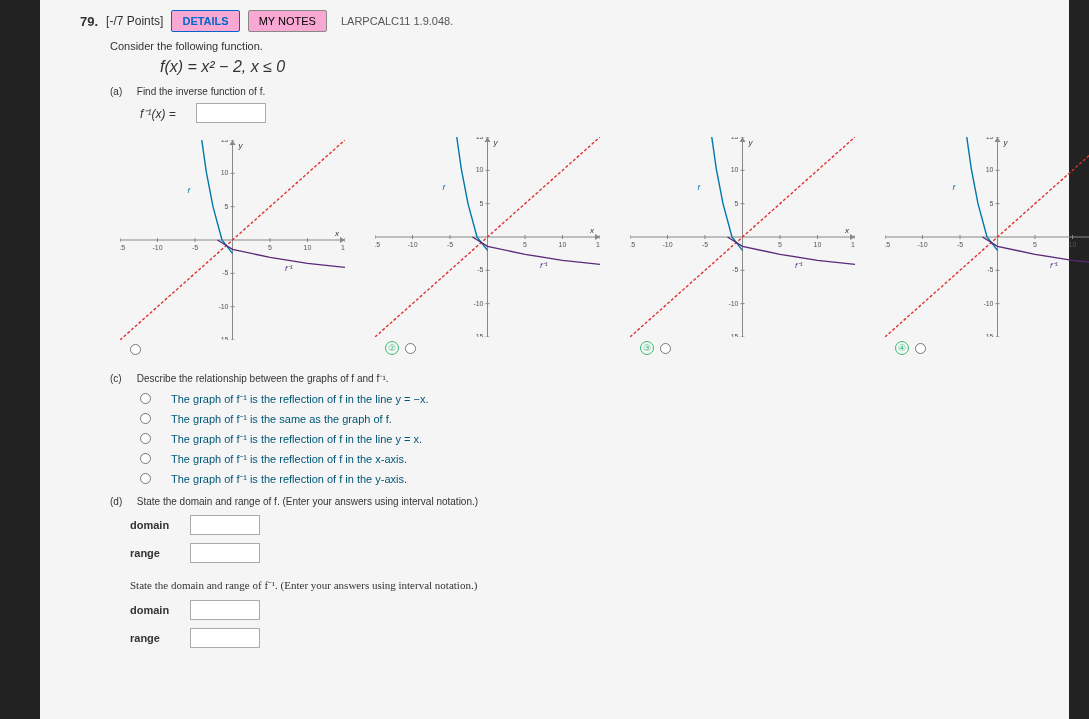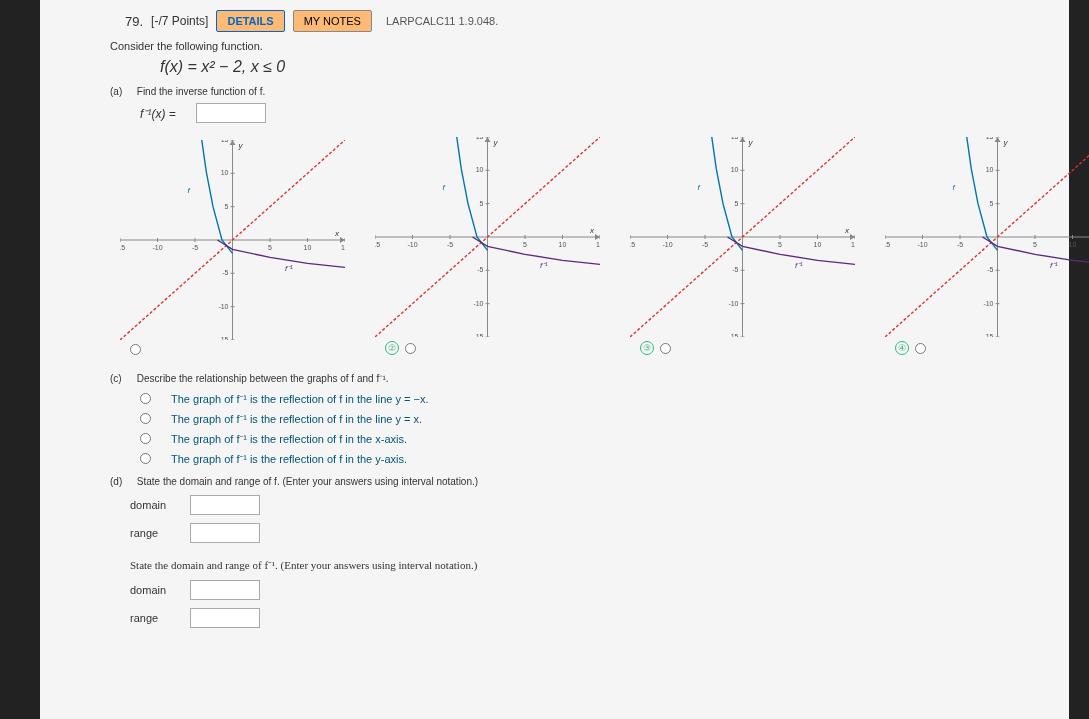--- a/index.html
+++ b/index.html
@@ -14,24 +14,24 @@
     margin: 0 20px 0 40px;
     padding: 10px 20px 20px 40px;
     min-height: 719px;
   }
   .header-row {
     display: flex;
     align-items: center;
     gap: 8px;
     margin-bottom: 8px;
   }
-  .qnum { font-weight: normal; font-size: 13px; margin-left: 45px; }
+  .qnum { font-weight: bold; font-size: 13px; }
   .btn {
     border: 1px solid #888;
-    background: #fdba74;
+    background: #f9a8d4;
     padding: 4px 10px;
     font-size: 11px;
     cursor: pointer;
     border-radius: 2px;
   }
   .btn.details { color: #0066cc; border-color: #0066cc; font-weight: bold; }
   .ref { font-size: 11px; color: #555; margin-left: 6px; }
   .content { margin-left: 30px; }
   .prompt { font-size: 11px; margin: 6px 0; }
   .formula { margin: 6px 0 10px 50px; font-size: 16px; font-style: italic; }
@@ -55,21 +55,21 @@
   .graph-select input[type=radio] { width: 11px; height: 11px; }
   .circled {
     display: inline-flex; align-items: center; justify-content: center;
     width: 14px; height: 14px; border: 1px solid #3b7; border-radius: 50%;
     font-size: 9px; color: #3b7; margin-right: 2px;
   }
   .mc-options { margin: 6px 0 10px 30px; }
   .mc-option { display: flex; align-items: center; gap: 20px; font-size: 11px; color: #057; margin: 5px 0; }
   .mc-option input[type=radio] { width: 11px; height: 11px; }
   .field-row { display: flex; align-items: center; gap: 10px; margin: 8px 0 8px 20px; font-size: 11px; }
-  .field-row .lbl { width: 50px; }
+  .field-row .lbl { width: 50px; font-weight: bold; }
   .ital { font-style: italic; }
   .section-gap { margin-top: 20px; }
   svg { display: block; }
 </style>
 </head>
 <body>
 
 <div class="page">
 
   <div class="header-row">
@@ -280,20 +280,24 @@
       <span class="part-label">(c)</span>
       <span>Describe the relationship between the graphs of f and f⁻¹.</span>
     </div>
     <div class="mc-options" id="mc-options">
         <div class="mc-option">
           <input type="radio" name="partc" style="">
           <span>The graph of f⁻¹ is the reflection of f in the line y = −x.</span>
         </div>
         <div class="mc-option">
           <input type="radio" name="partc" style="">
+          <span>The graph of f⁻¹ is the same as the graph of f.</span>
+        </div>
+        <div class="mc-option">
+          <input type="radio" name="partc" style="">
           <span>The graph of f⁻¹ is the reflection of f in the line y = x.</span>
         </div>
         <div class="mc-option">
           <input type="radio" name="partc" style="">
           <span>The graph of f⁻¹ is the reflection of f in the x-axis.</span>
         </div>
         <div class="mc-option">
           <input type="radio" name="partc" style="">
           <span>The graph of f⁻¹ is the reflection of f in the y-axis.</span>
         </div>

